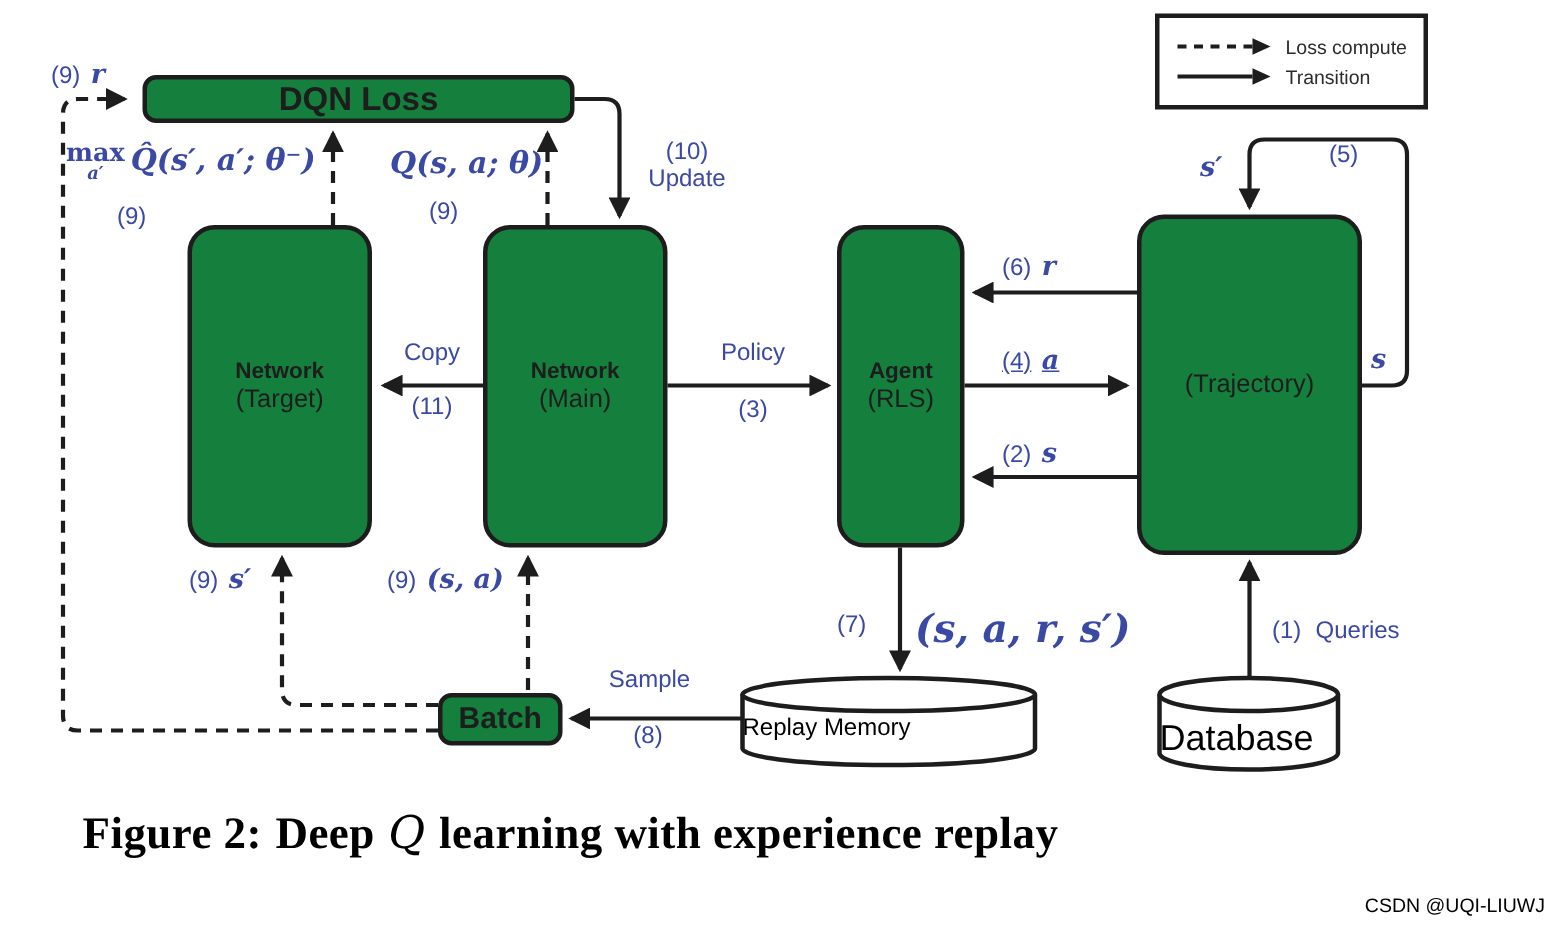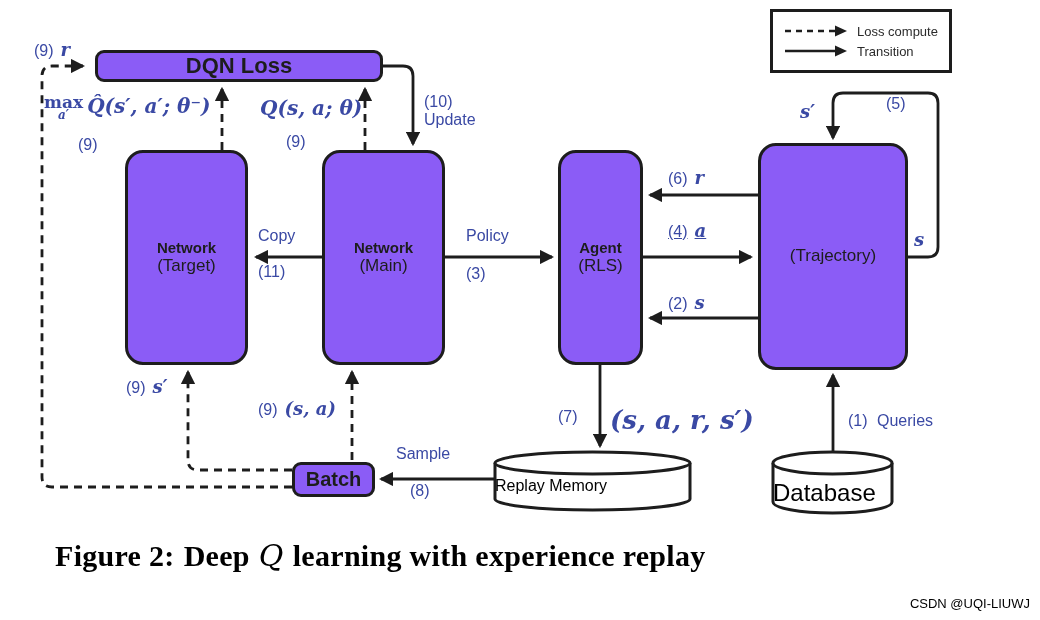--- a/index.html
+++ b/index.html
@@ -2,35 +2,35 @@
 <html><head>
 <meta charset="utf-8">
 <style>
   html,body{margin:0;padding:0;background:#ffffff;}
   .stage{
     position:relative;width:1040px;height:620px;background:#ffffff;overflow:hidden;
     font-family:"Liberation Sans", sans-serif;
   }
   svg.wires{position:absolute;left:0;top:0;z-index:1;}
   .node{
-    position:absolute;z-index:2;background:#8b5cf6;border:3px solid #1d1d1d;
+    position:absolute;z-index:2;background:#15803d;border:3px solid #1d1d1d;
     display:flex;flex-direction:column;align-items:center;justify-content:center;
     box-sizing:border-box;text-align:center;
   }
   .node .title{font-weight:bold;font-size:15px;color:#1d1d1d;line-height:1.15;}
   .node .subtitle{font-size:17px;color:#1d1d1d;line-height:1.2;}
   .rounded-lg{border-radius:18px;}
   .rounded-sm{border-radius:9px;}
   .elabel{position:absolute;z-index:3;color:#3a49a4;font-size:16px;white-space:nowrap;}
   .elabel .num{font-size:16px;}
   .elabel .sym{
     font-family:"DejaVu Serif", serif;font-style:italic;font-weight:bold;
     font-size:18px;margin-left:7px;
   }
-  .elabel.centered{}
+  .elabel.centered{text-align:center;}
   .formula{display:flex;align-items:flex-start;}
   .maxop{
     display:inline-flex;flex-direction:column;align-items:center;
     font-family:"DejaVu Serif", serif;font-weight:bold;font-size:17px;
     line-height:0.95;color:#3a49a4;
   }
   .maxsub{font-style:italic;font-size:12px;}
   .bigexpr{
     font-family:"DejaVu Serif", serif;font-style:italic;font-weight:bold;
     font-size:20px;margin-left:4px;
@@ -164,39 +164,39 @@
 
   <div class="elabel centered" style="left:258px;top:227px;width:60px;">Copy</div>
   <div class="elabel centered" style="left:258px;top:263px;width:60px;">(11)</div>
 
   <div class="elabel centered" style="left:466px;top:227px;width:72px;">Policy</div>
   <div class="elabel centered" style="left:466px;top:265px;width:72px;">(3)</div>
 
   <div class="elabel" style="left:668px;top:167px;">
     <span class="num">(6)</span><span class="sym">r</span>
   </div>
-  <div class="elabel" style="left:668px;top:220px;text-decoration:underline;">
+  <div class="elabel" style="left:668px;top:230px;text-decoration:underline;">
     <span class="num">(4)</span><span class="sym">a</span>
   </div>
   <div class="elabel" style="left:668px;top:292px;">
     <span class="num">(2)</span><span class="sym">s</span>
   </div>
 
   <div class="elabel" style="left:800px;top:101px;">
     <span class="sym" style="margin-left:0;">s′</span>
   </div>
   <div class="elabel" style="left:886px;top:95px;">(5)</div>
   <div class="elabel" style="left:914px;top:229px;">
     <span class="sym" style="margin-left:0;">s</span>
   </div>
 
   <div class="elabel" style="left:126px;top:376px;">
     <span class="num">(9)</span><span class="sym">s′</span>
   </div>
-  <div class="elabel" style="left:258px;top:376px;margin-top:22px;">
+  <div class="elabel" style="left:258px;top:376px;">
     <span class="num">(9)</span><span class="sym">(s, a)</span>
   </div>
 
   <div class="elabel" style="left:558px;top:408px;">(7)</div>
   <div class="elabel" style="left:610px;top:405px;">
     <span class="sym" style="margin-left:0;font-size:26px;">(s, a, r, s′)</span>
   </div>
 
   <div class="elabel centered" style="left:396px;top:445px;width:74px;">Sample</div>
   <div class="elabel centered" style="left:410px;top:482px;width:44px;">(8)</div>

